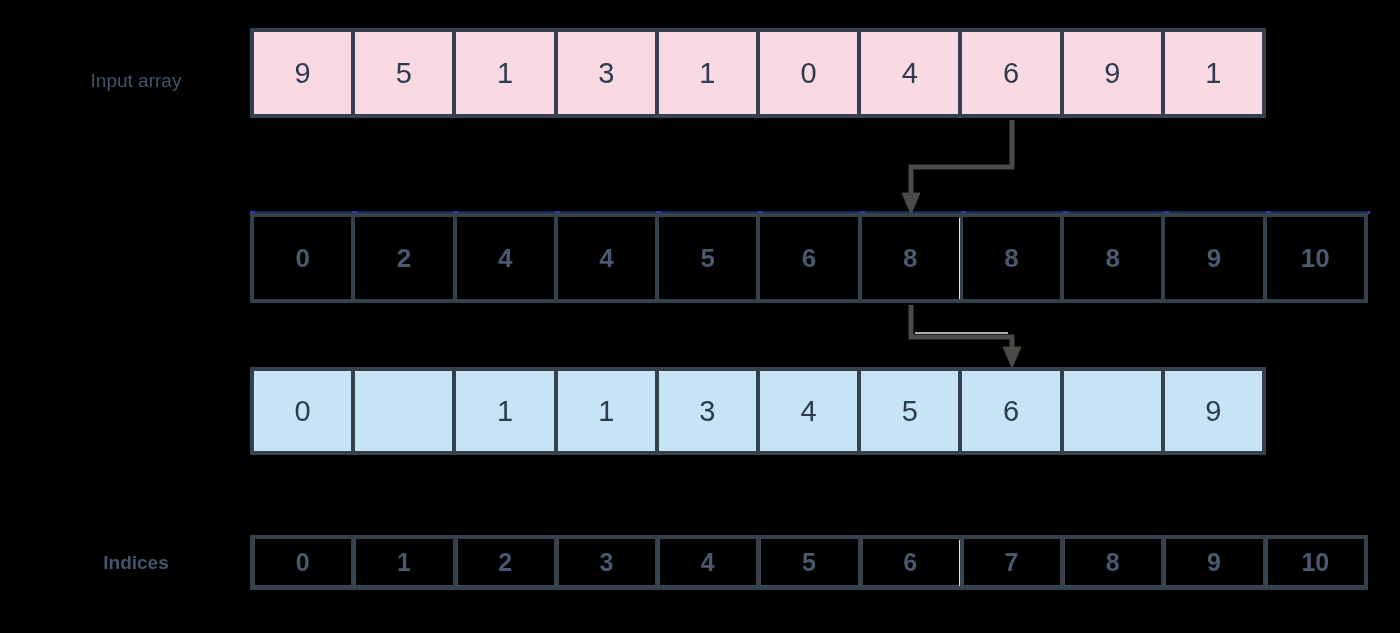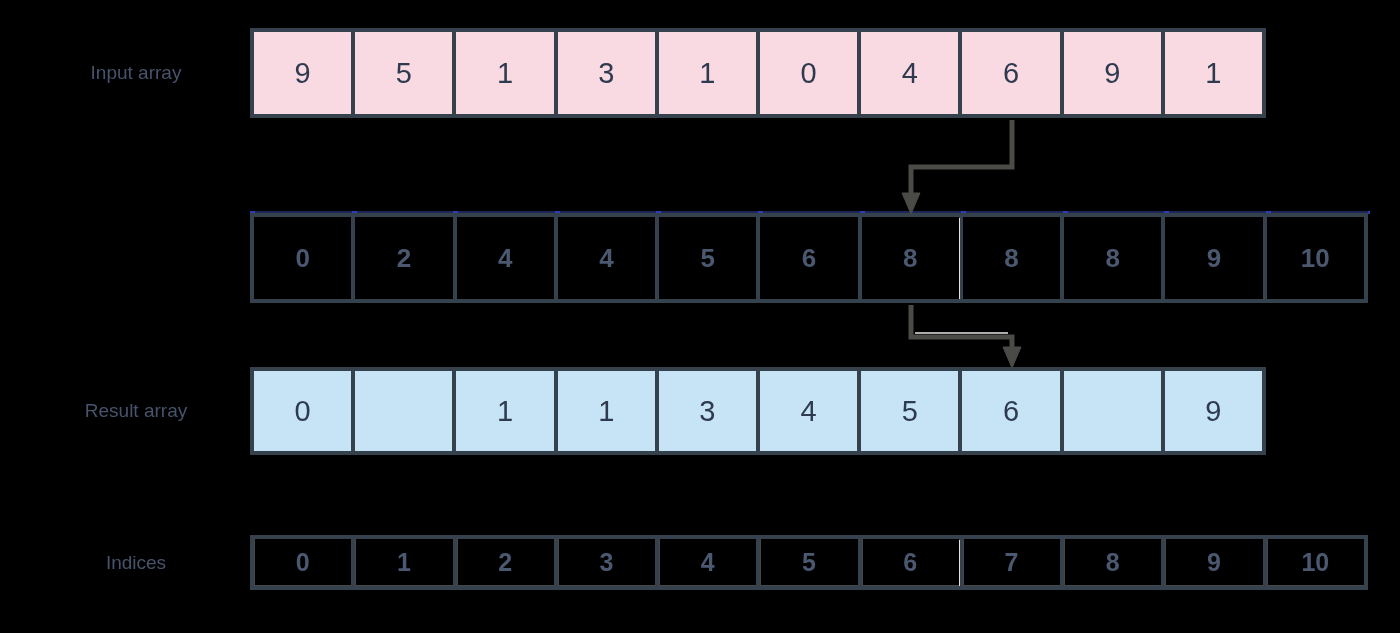--- a/index.html
+++ b/index.html
@@ -3,24 +3,24 @@
 <meta charset="utf-8">
 <style>
   html,body{margin:0;padding:0;background:var(--background,#000);}
   body{width:1400px;height:633px;overflow:hidden;
        font-family:"Liberation Sans","DejaVu Sans",sans-serif;}
   .canvas{position:relative;width:1400px;height:633px;background:var(--background,#000);}
 
   
   .label{position:absolute;left:30px;width:212px;text-align:center;
          color:var(--label-text);font-size:19px;line-height:25px;}
-  .label-input{top:60px;}
+  .label-input{top:68px;}
   .label-cumfreq{top:235px;}
   .label-result{top:398px;}
-  .label-indices{top:550px;}
+  .label-indices{top:550px;font-weight:bold;}
 
   
   .cells{position:absolute;display:flex;box-sizing:border-box;
          border:4px solid var(--border);}
   .cell{flex:1;display:flex;align-items:center;justify-content:center;
         box-sizing:border-box;border-left:4px solid var(--border);
         background:var(--fill);color:var(--cell-color);}
   .cell:first-child{border-left:none;}
 
   .row-input  {left:250px;top:28px; width:1016px;height:90px;}
@@ -48,21 +48,20 @@
   .arrows{position:absolute;left:0;top:0;pointer-events:none;}
   .arrow-line{fill:none;stroke:var(--arrow);stroke-width:5;}
   .arrow-head{fill:var(--arrow);stroke:var(--arrow);stroke-width:1;}
 </style>
 </head>
 <body>
 
 <div class="canvas">
 
   <div class="label label-input">Input array</div>
-  <div class="label label-result">Result array</div>
   <div class="label label-indices">Indices</div>
 
   <div class="guide-line"></div>
 
   <div class="cells row-input" style="--fill: #f9d9e2; --cell-color: #2e3a4e;">
       <div class="cell">9</div>
       <div class="cell">5</div>
       <div class="cell">1</div>
       <div class="cell">3</div>
       <div class="cell">1</div>

